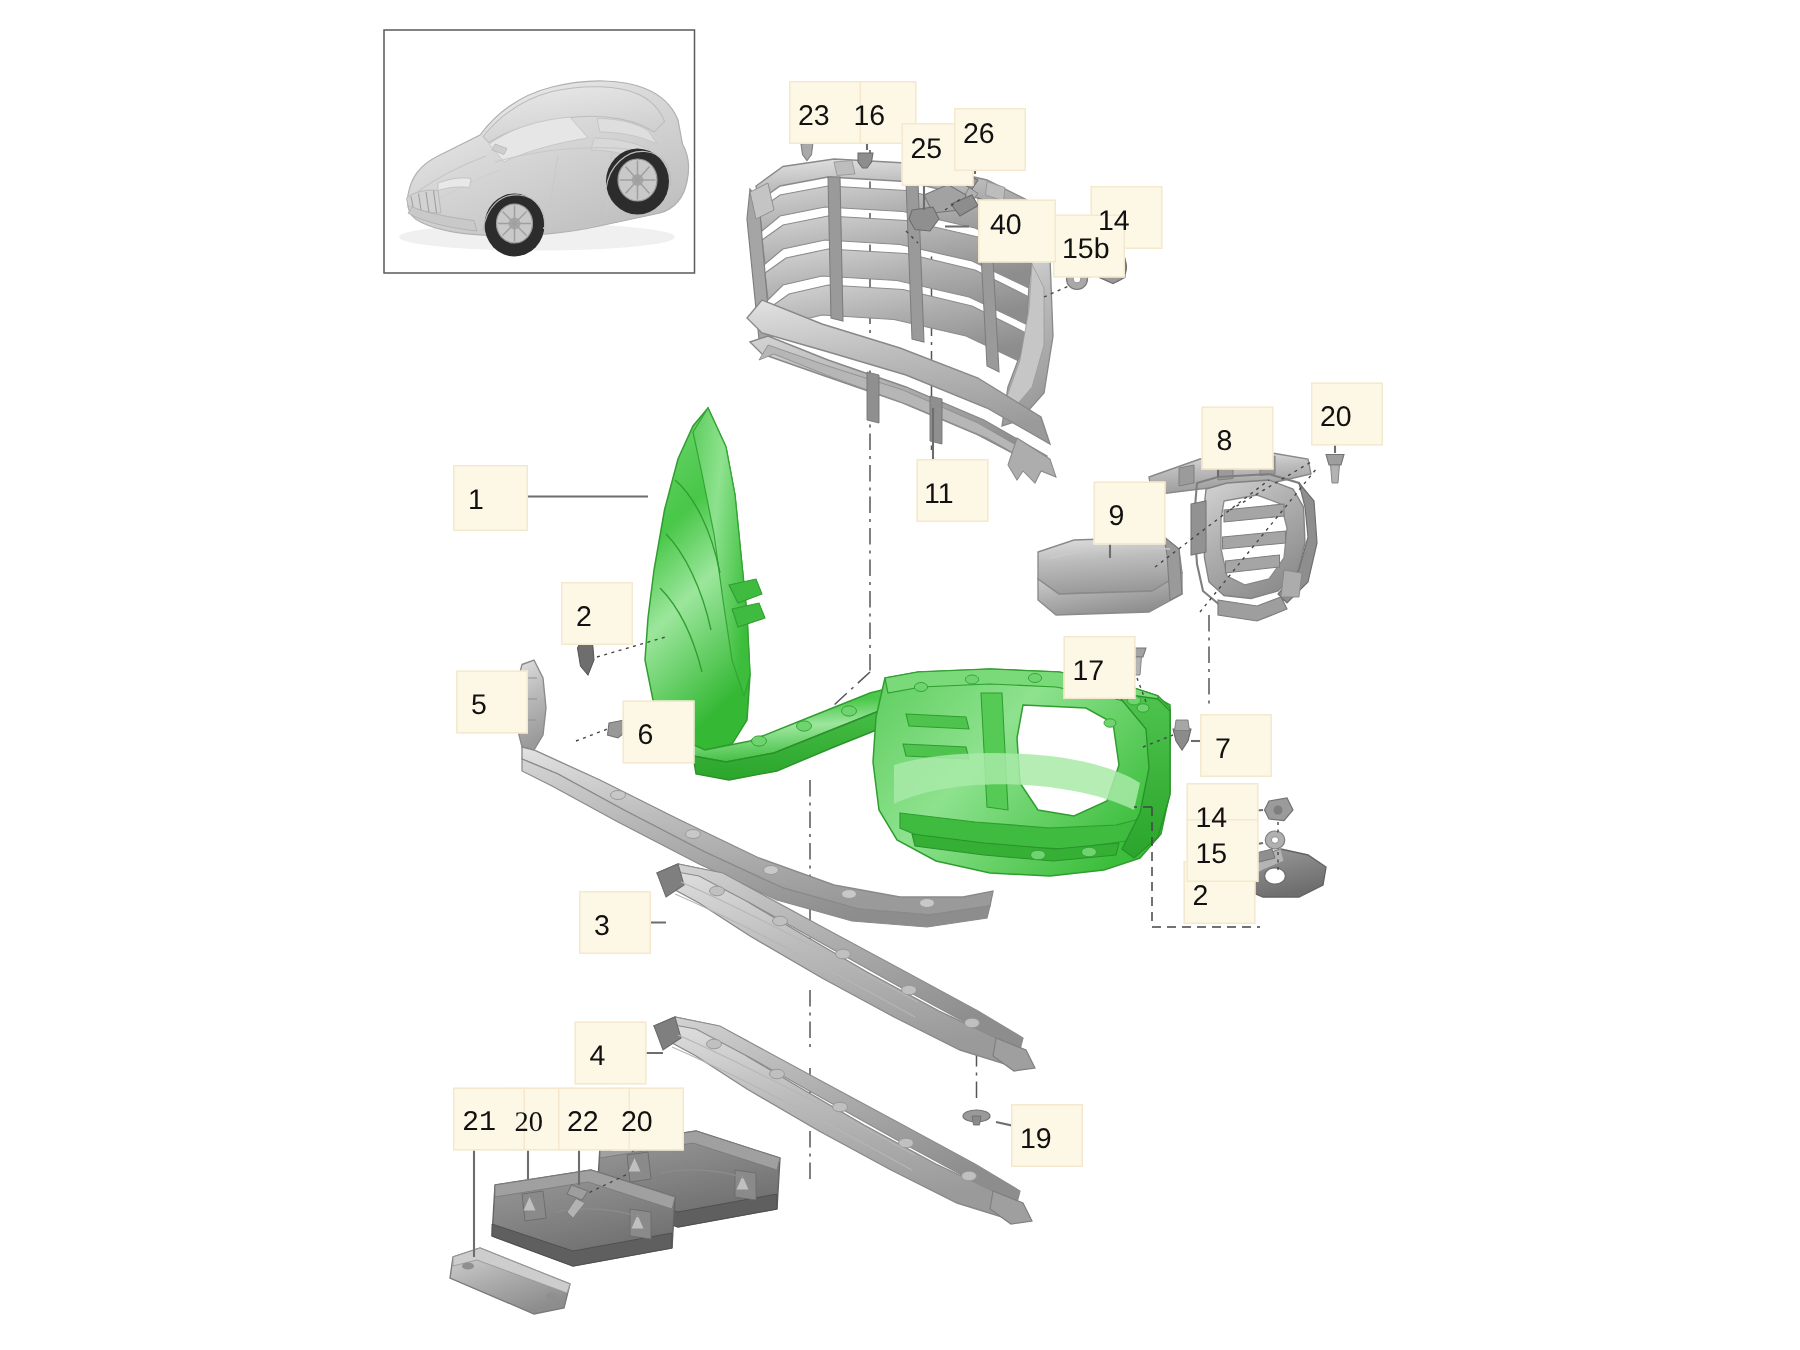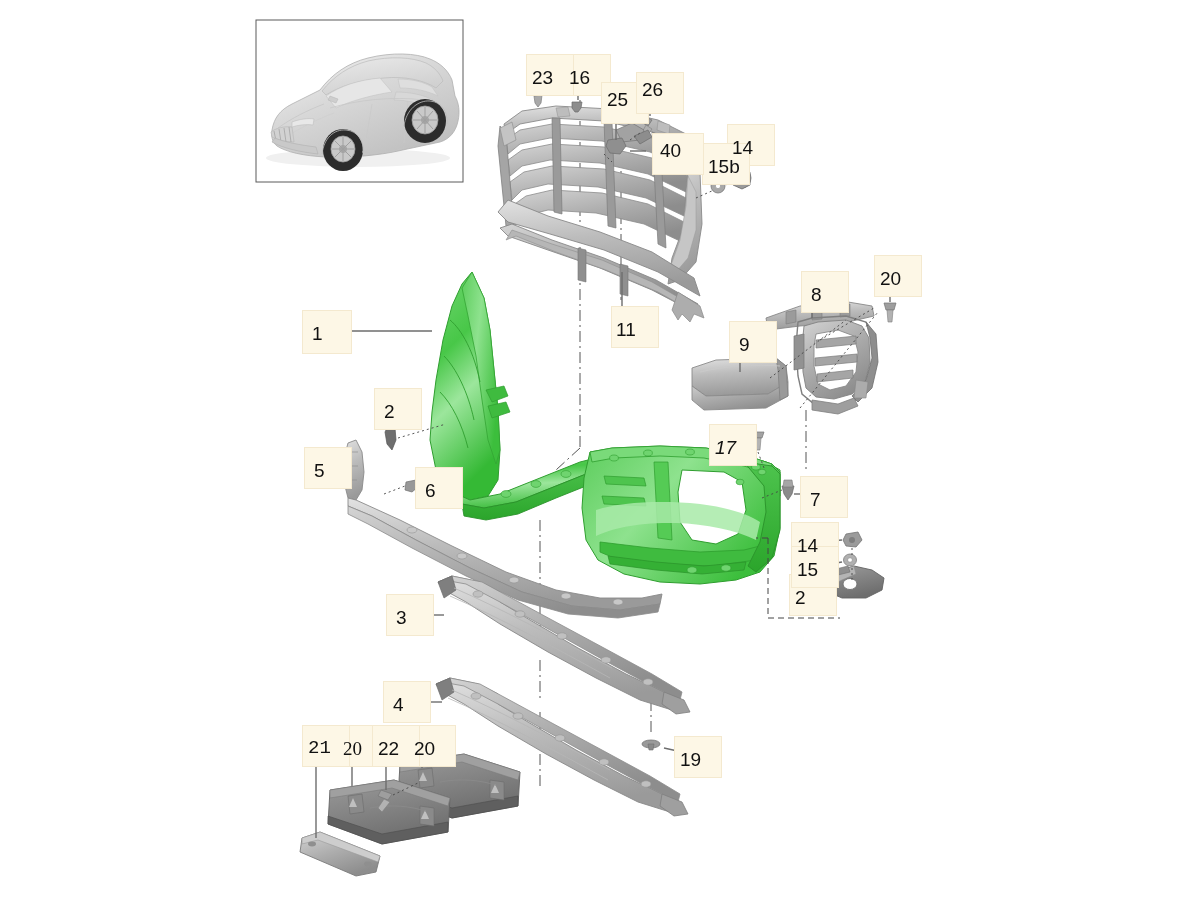--- a/index.html
+++ b/index.html
@@ -623,21 +623,21 @@
   <div class="lbl" style="left:811px;top:285px;">8</div>
   <div class="lbl" style="left:739px;top:335px;">9</div>
   <div class="lbl" style="left:880px;top:269px;">20</div>
   <div class="lbl" style="left:616px;top:320px;">11</div>
   <div class="lbl" style="left:795px;top:588px;">2</div>
   <div class="lbl" style="left:732px;top:138px;">14</div>
   <div class="lbl" style="left:797px;top:536px;">14</div>
   <div class="lbl" style="left:797px;top:560px;">15</div>
   <div class="lbl" style="left:708px;top:157px;">15b</div>
   <div class="lbl" style="left:569px;top:68px;">16</div>
-  <div class="lbl" style="left:715px;top:438px;font-style:italic;">17</div>
+  <div class="lbl" style="left:715px;top:438px;">17</div>
   <div class="lbl" style="left:680px;top:750px;">19</div>
   <div class="lbl" style="left:414px;top:739px;">20</div>
   <div class="lbl" style="left:343px;top:739px;font-family:Liberation Serif, serif;">20</div>
   <div class="lbl" style="left:308px;top:739px;font-family:Liberation Mono, monospace;">21</div>
   <div class="lbl" style="left:378px;top:739px;">22</div>
   <div class="lbl" style="left:532px;top:68px;">23</div>
   <div class="lbl" style="left:660px;top:141px;">40</div>
   <div class="lbl" style="left:607px;top:90px;">25</div>
   <div class="lbl" style="left:642px;top:80px;">26</div>
 

